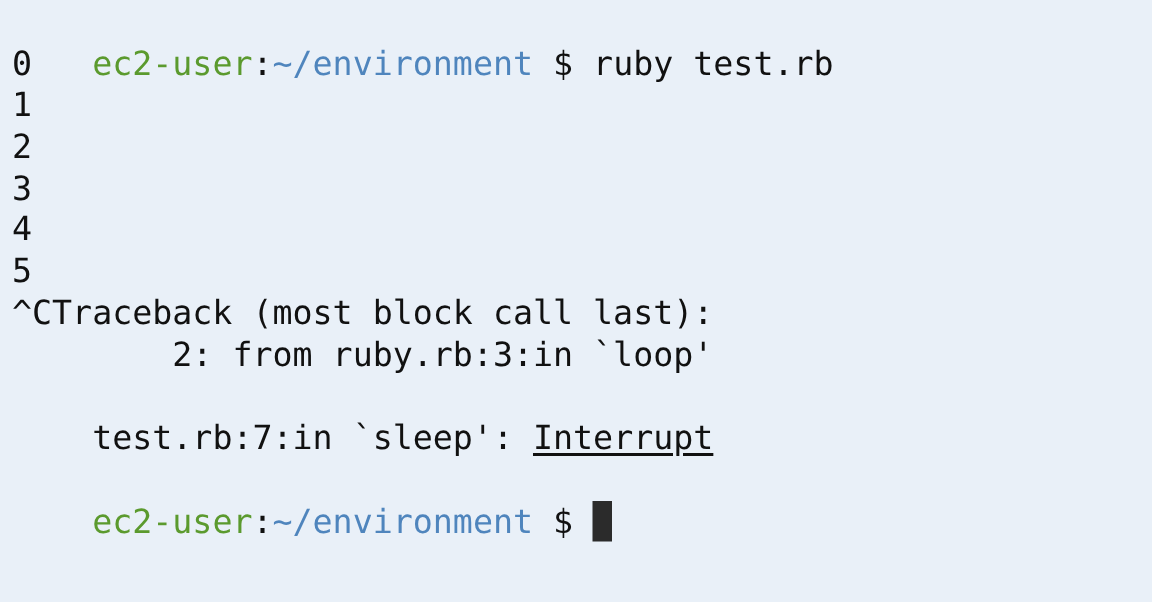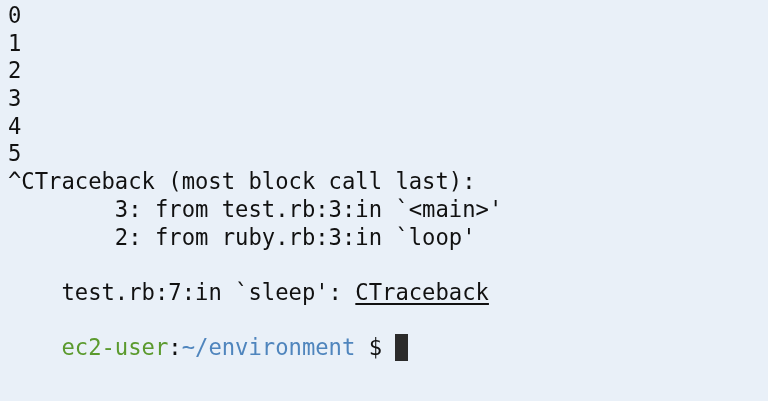--- a/index.html
+++ b/index.html
@@ -37,29 +37,31 @@
       width: 13px;
       height: 27px;
       background: #2b2b2b;
       vertical-align: -6px;
     }
   </style>
 </head>
 <body>
 
 <div class="terminal">
+  <div class="line">
+    <span class="user">ec2-user</span><span class="colon">:</span><span class="path">~/environment</span><span class="dollar"> $ </span><span class="cmd">ruby test.rb</span>
+  </div>
   <div class="line">0</div>
   <div class="line">1</div>
   <div class="line">2</div>
   <div class="line">3</div>
   <div class="line">4</div>
   <div class="line">5</div>
   <div class="line">^CTraceback (most block call last):</div>
-  <div class="line">        3: from test.rb:3:in `&lt;main&gt;'</div>
   <div class="line">        2: from ruby.rb:3:in `loop'</div>
   <div class="line">
-    <span>test.rb:7:in `sleep': </span><span class="underline">CTraceback</span>
+    <span>test.rb:7:in `sleep': </span><span class="underline">Interrupt</span>
   </div>
   <div class="line"></div>
   <div class="line">
     <span class="user">ec2-user</span><span class="colon">:</span><span class="path">~/environment</span><span class="dollar"> $ </span><span class="cmd"></span><span class="cursor"></span>
   </div>
 </div>
 
 </body></html>

